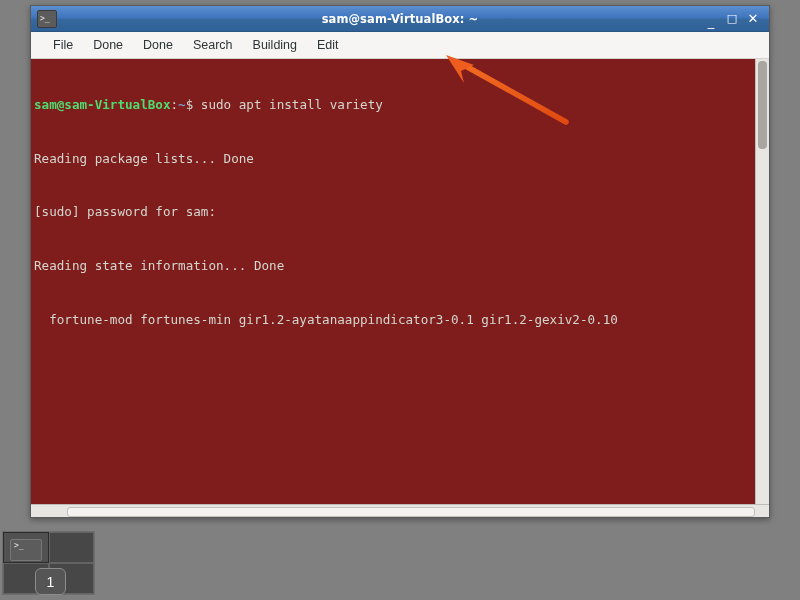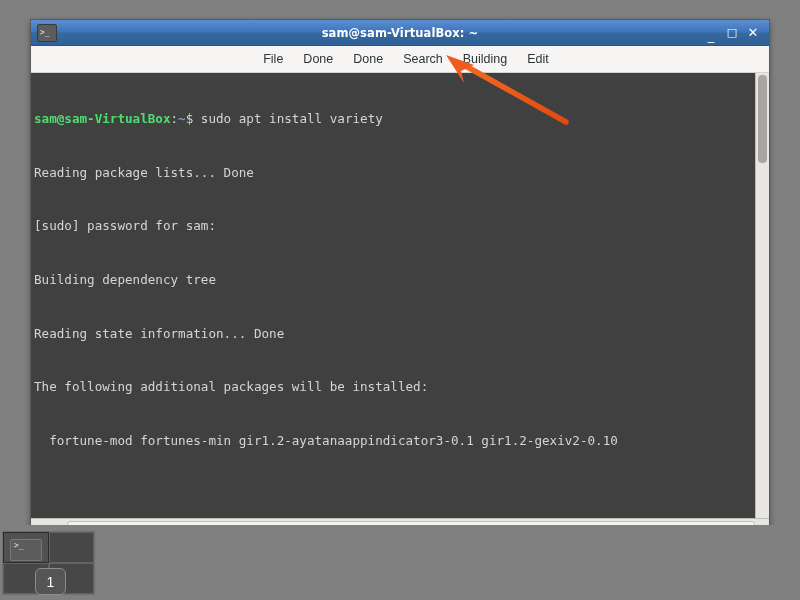--- a/index.html
+++ b/index.html
@@ -19,21 +19,21 @@
   #desktop {
     position: absolute;
     inset: 0;
     background: #808080;
   }
 
   
   #terminal-window {
     position: absolute;
     left: 30px;
-    top: 19px;
+    top: 5px;
     width: 740px;
     height: 513px;
     border: 1px solid #5a5a5a;
     box-sizing: border-box;
     box-shadow: 0 2px 6px rgba(0,0,0,0.35);
     background: #f6f5f4;
     display: flex;
     flex-direction: column;
   }
 
@@ -103,35 +103,34 @@
   
   #menubar {
     height: 27px;
     background: #f6f5f4;
     border-bottom: 1px solid #d6d2ce;
     display: flex;
     align-items: center;
     padding-left: 12px;
     box-sizing: border-box;
     flex: none;
-    justify-content: center;
   }
   .menu-item {
     font-size: 12.5px;
     color: #2e3436;
     padding: 2px 10px;
     cursor: default;
     font-family: "Liberation Sans", sans-serif;
   }
 
   
   #term-area {
     flex: 1;
     position: relative;
-    background: #404040;
+    background: #7f1d1d;
     overflow: hidden;
     display: flex;
   }
   #term-text {
     flex: 1;
     padding: 1px 0 0 3px;
     font-family: "DejaVu Sans Mono", monospace;
     font-size: 12.6px;
     line-height: 17.9px;
     color: #d3d7cf;
@@ -284,23 +283,21 @@
       <div class="menu-item">Search</div>
       <div class="menu-item">Building</div>
       <div class="menu-item">Edit</div>
     </div>
 
     <div id="term-area">
       <div id="term-text">
         <span class="tline"><span class="prompt-user">sam@sam-VirtualBox</span><span class="prompt-sym">:</span><span class="prompt-path">~</span><span class="prompt-sym">$</span><span class="prompt-sym"> sudo apt install variety</span></span>
         <span class="tline">Reading package lists... Done</span>
         <span class="tline">[sudo] password for sam:</span>
-        <span class="tline">Building dependency tree</span>
         <span class="tline">Reading state information... Done</span>
-        <span class="tline">The following additional packages will be installed:</span>
         <span class="tline">  fortune-mod fortunes-min gir1.2-ayatanaappindicator3-0.1 gir1.2-gexiv2-0.10</span>
         
         
         
         
         
         
         
         
         

